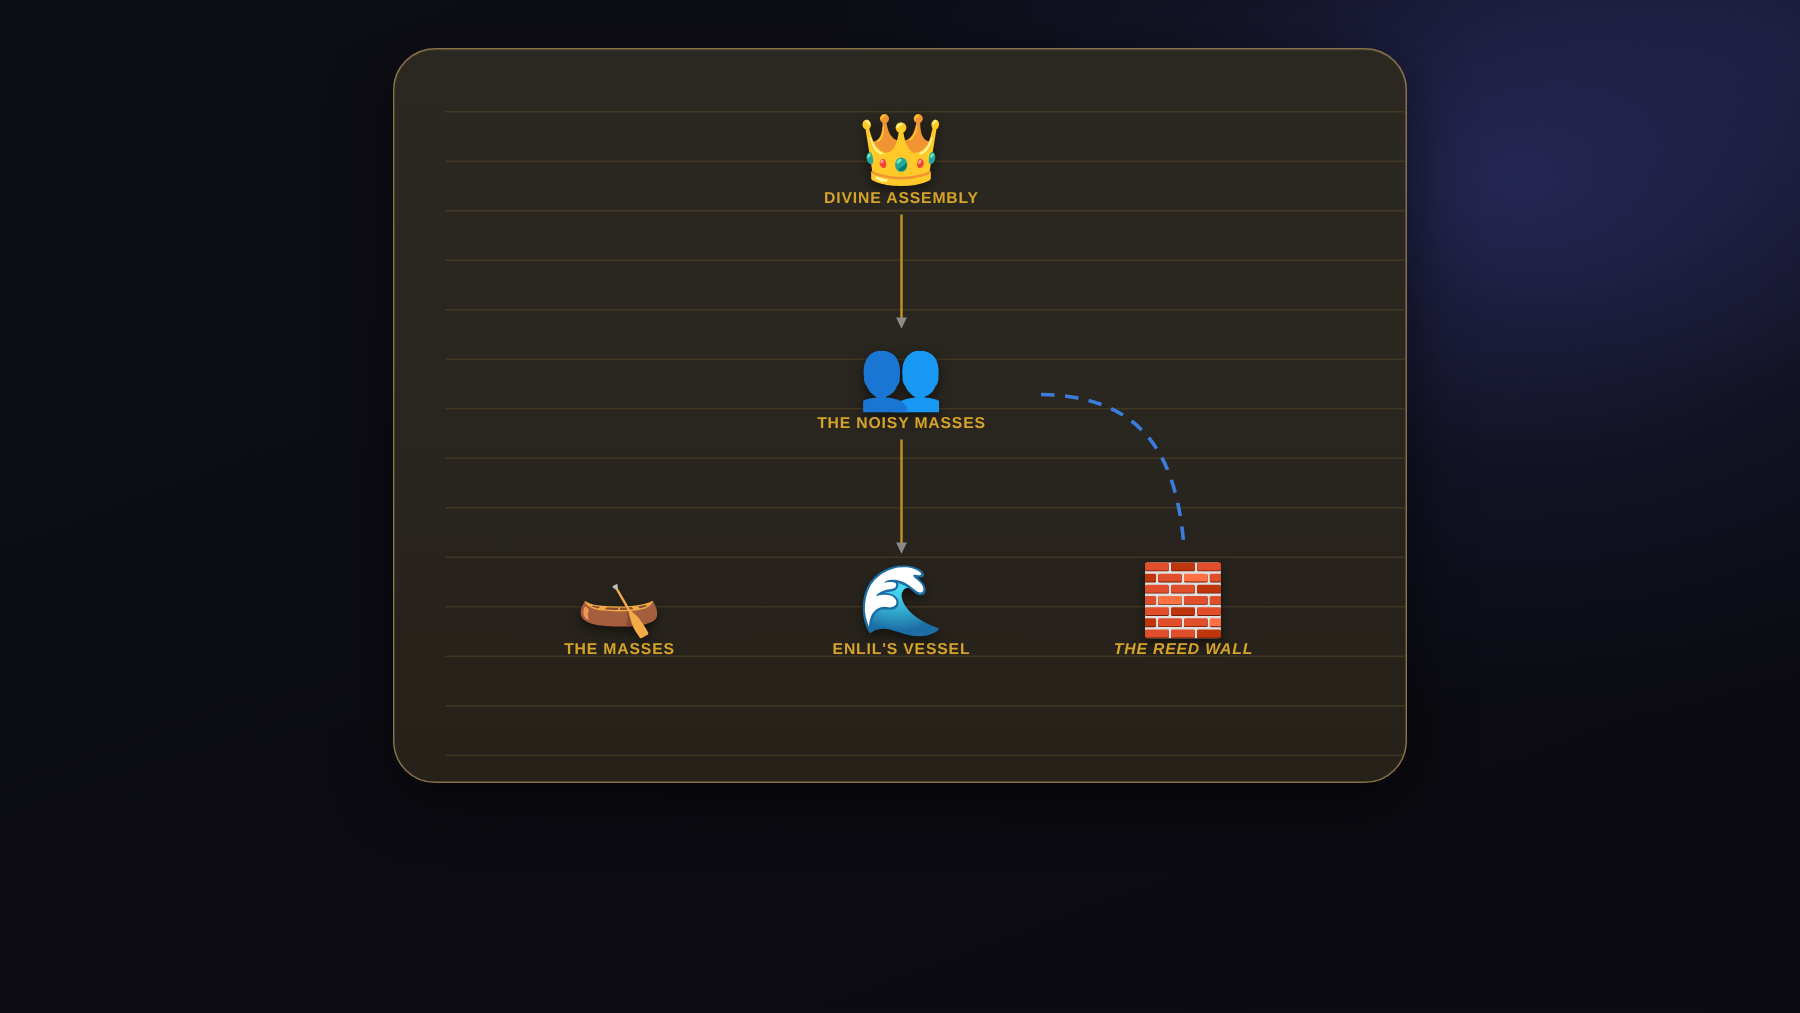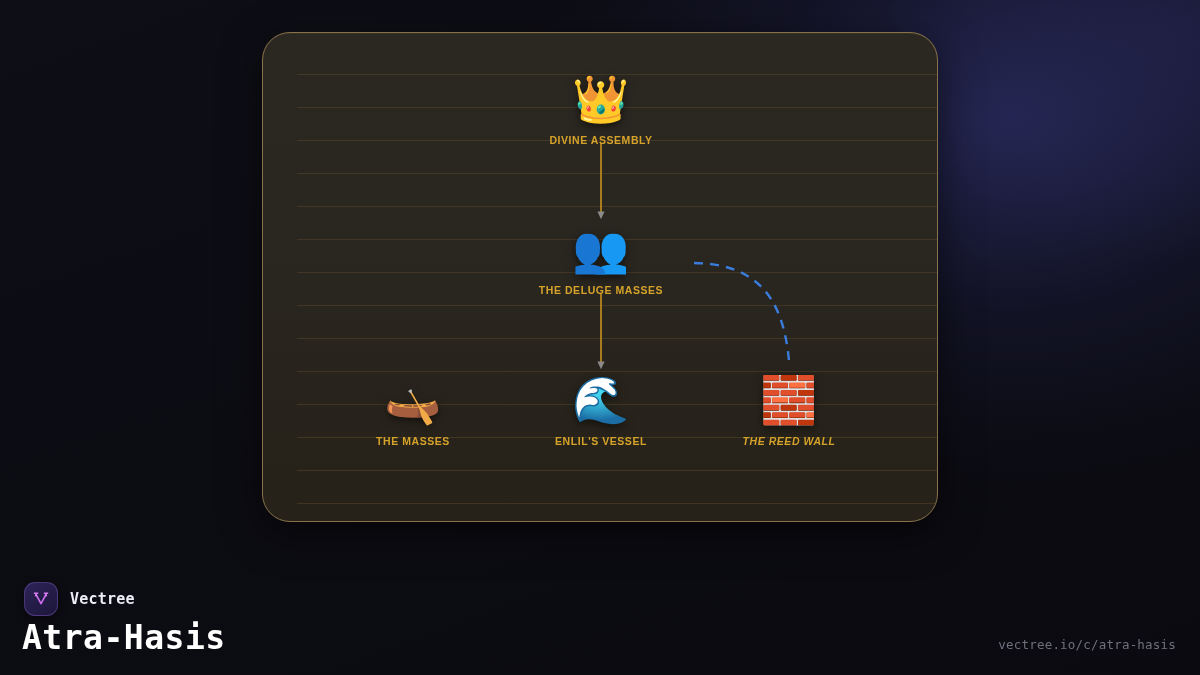--- a/index.html
+++ b/index.html
@@ -40,21 +40,21 @@
     transform:translateX(-80px);
     z-index:4;
   }
   .node .emoji {
     font-size:46px; line-height:1;
     height:52px; display:flex; align-items:center; justify-content:center;
     text-shadow:0 3px 8px rgba(0,0,0,0.5);
     user-select:none;
   }
   .node .nlabel {
-    margin-top:9px;
+    margin-top:1px;
     font-size:10.5px; font-weight:bold;
     letter-spacing:0.55px;
     color:#d6a32a;
     white-space:nowrap;
     text-align:center;
     font-family:"Liberation Sans", sans-serif;
   }
 
   
   #footer { position:absolute; left:0; bottom:0; width:1200px; height:135px; }
@@ -129,50 +129,31 @@
       </g>
     </svg>
 
     <div id="nodes">
         <div class="node" style="left: 338px; top: 40px;">
           <div class="emoji">👑</div>
           <div class="nlabel" style="color: rgb(214, 163, 42);">DIVINE ASSEMBLY</div>
         </div>
         <div class="node" style="left: 338px; top: 190px;">
           <div class="emoji">👥</div>
-          <div class="nlabel" style="color: rgb(214, 163, 42);">THE DELUGE MASSES</div>
+          <div class="nlabel" style="color: rgb(214, 163, 42);">THE NOISY MASSES</div>
         </div>
         <div class="node" style="left: 150px; top: 341px;">
           <div class="emoji">🛶</div>
           <div class="nlabel" style="color: rgb(214, 163, 42);">THE MASSES</div>
         </div>
         <div class="node" style="left: 338px; top: 341px;">
           <div class="emoji">🌊</div>
           <div class="nlabel" style="color: rgb(214, 163, 42);">ENLIL'S VESSEL</div>
         </div>
         <div class="node" style="left: 526px; top: 341px;">
           <div class="emoji">🧱</div>
           <div class="nlabel" style="color: rgb(214, 163, 42); font-style: italic;">THE REED WALL</div>
         </div>
       </div>
   </div>
 
-  <div id="footer">
-
-    <div id="brand-row">
-      <div id="logo-tile">
-        <svg width="20" height="20" viewBox="0 0 20 20" xmlns="http://www.w3.org/2000/svg">
-          <path d="M5.1 5.6 L10 14.6 L14.9 5.6" fill="none" stroke="#c86ee8" stroke-width="1.7" stroke-linecap="round" stroke-linejoin="round"></path>
-          <path d="M3.4 4.2 L6.6 4.2" stroke="#d47ef0" stroke-width="1.5" stroke-linecap="round"></path>
-          <path d="M13.4 4.2 L16.6 4.2" stroke="#d47ef0" stroke-width="1.5" stroke-linecap="round"></path>
-          <circle cx="5.0" cy="6.4" r="1.15" fill="#e07ff5"></circle>
-          <circle cx="15.0" cy="6.4" r="1.15" fill="#e07ff5"></circle>
-        </svg>
-      </div>
-      <div id="brand-name">Vectree</div>
-    </div>
-
-    <div id="page-title">Atra-Hasis</div>
-
-    <div id="footer-url">vectree.io/c/atra-hasis</div>
-  </div>
 
 </div>
 
 </body></html>

